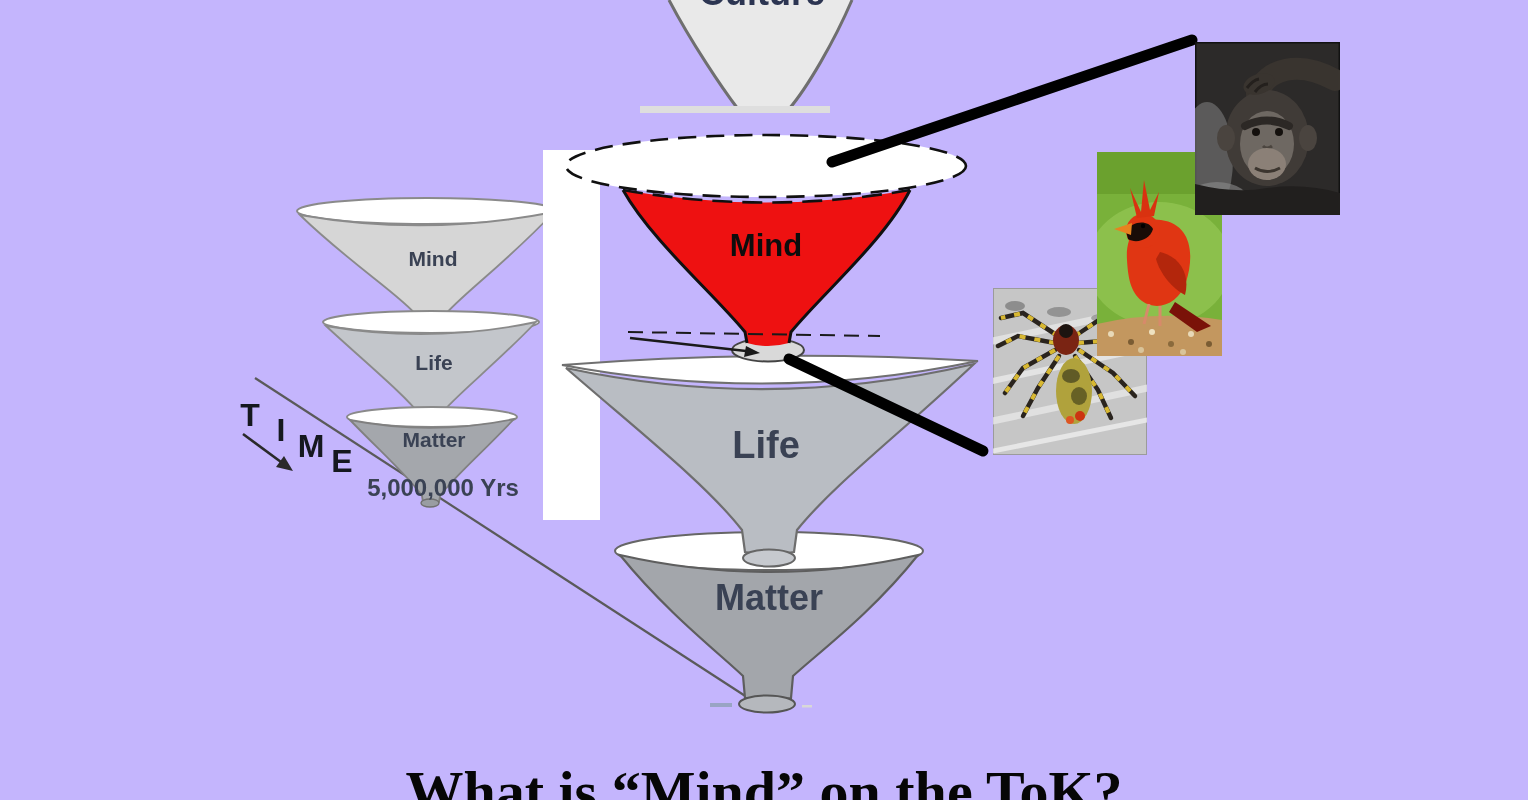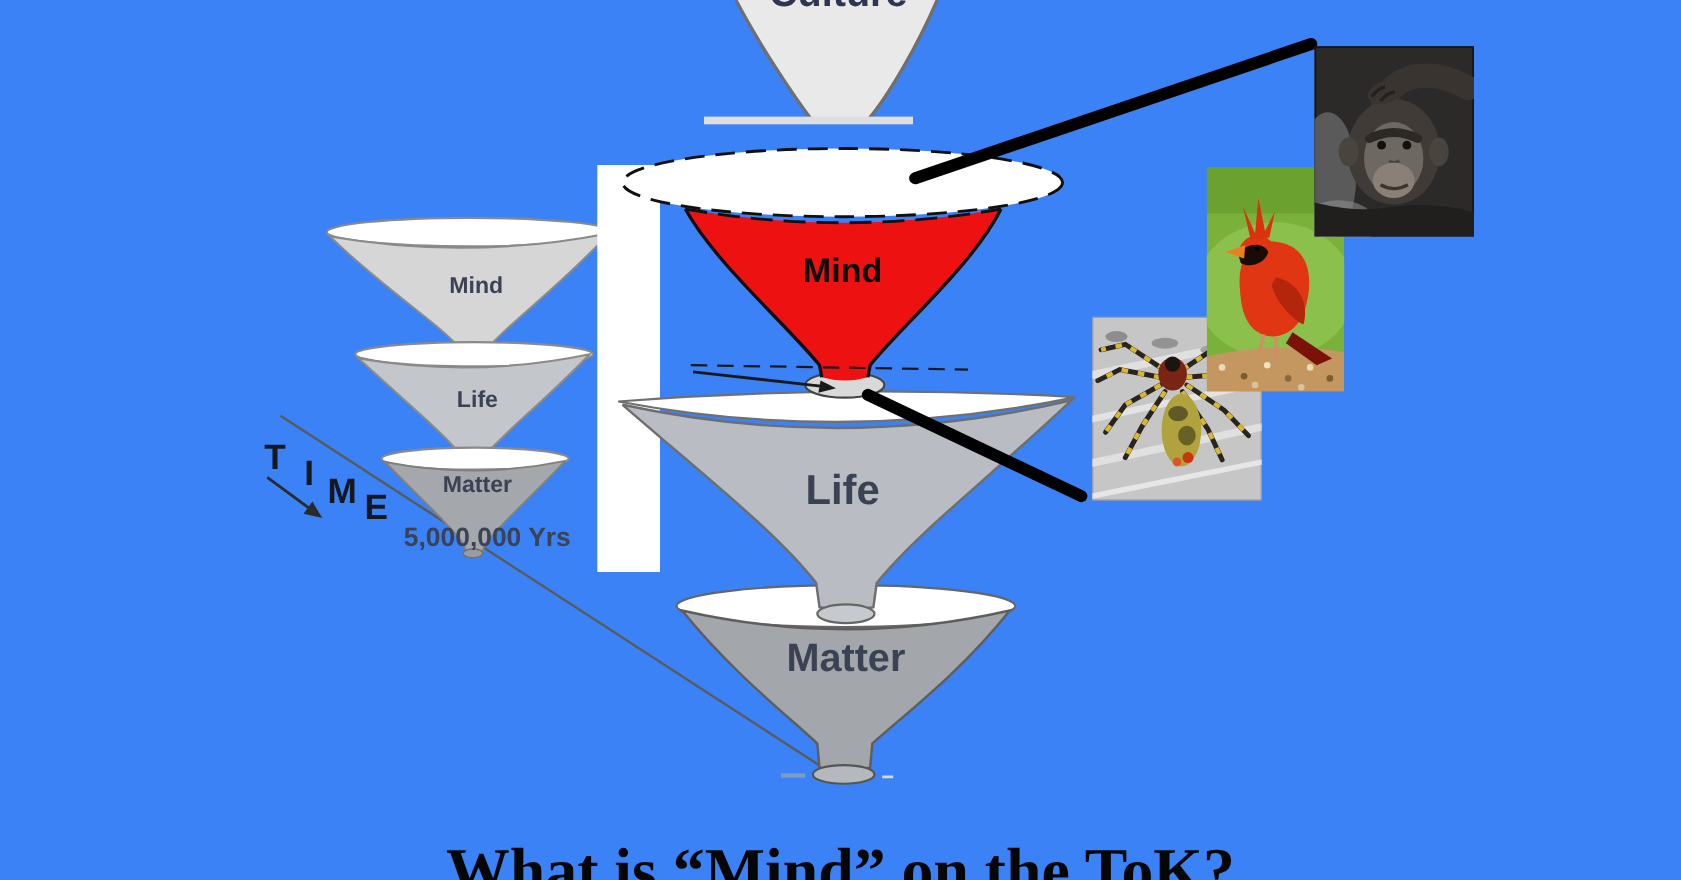--- a/index.html
+++ b/index.html
@@ -1,16 +1,16 @@
 <!DOCTYPE html>
 <html><head>
 <meta charset="utf-8">
 <style>
   html,body{margin:0;padding:0;background:#ffffff;}
-  #stage{position:relative;width:1528px;height:800px;overflow:hidden;background:#3b82f6;
+  #stage{position:relative;width:1528px;height:800px;overflow:hidden;background:#c4b5fd;
          font-family:"Liberation Sans",sans-serif;}
   #diagram{position:absolute;left:0;top:0;z-index:1;}
   .photo{position:absolute;}
   #photo-spider{left:993px;top:288px;width:154px;height:167px;z-index:2;}
   #photo-cardinal{left:1097px;top:152px;width:125px;height:204px;z-index:3;}
   #photo-chimp{left:1195px;top:42px;width:145px;height:173px;z-index:4;}
   .photo svg{display:block;width:100%;height:100%;}
   #title{position:absolute;left:0;right:0;top:762px;z-index:5;text-align:center;
          font-family:"Liberation Serif",serif;font-weight:700;font-size:58px;
          color:#060606;line-height:1.05;white-space:nowrap;}

